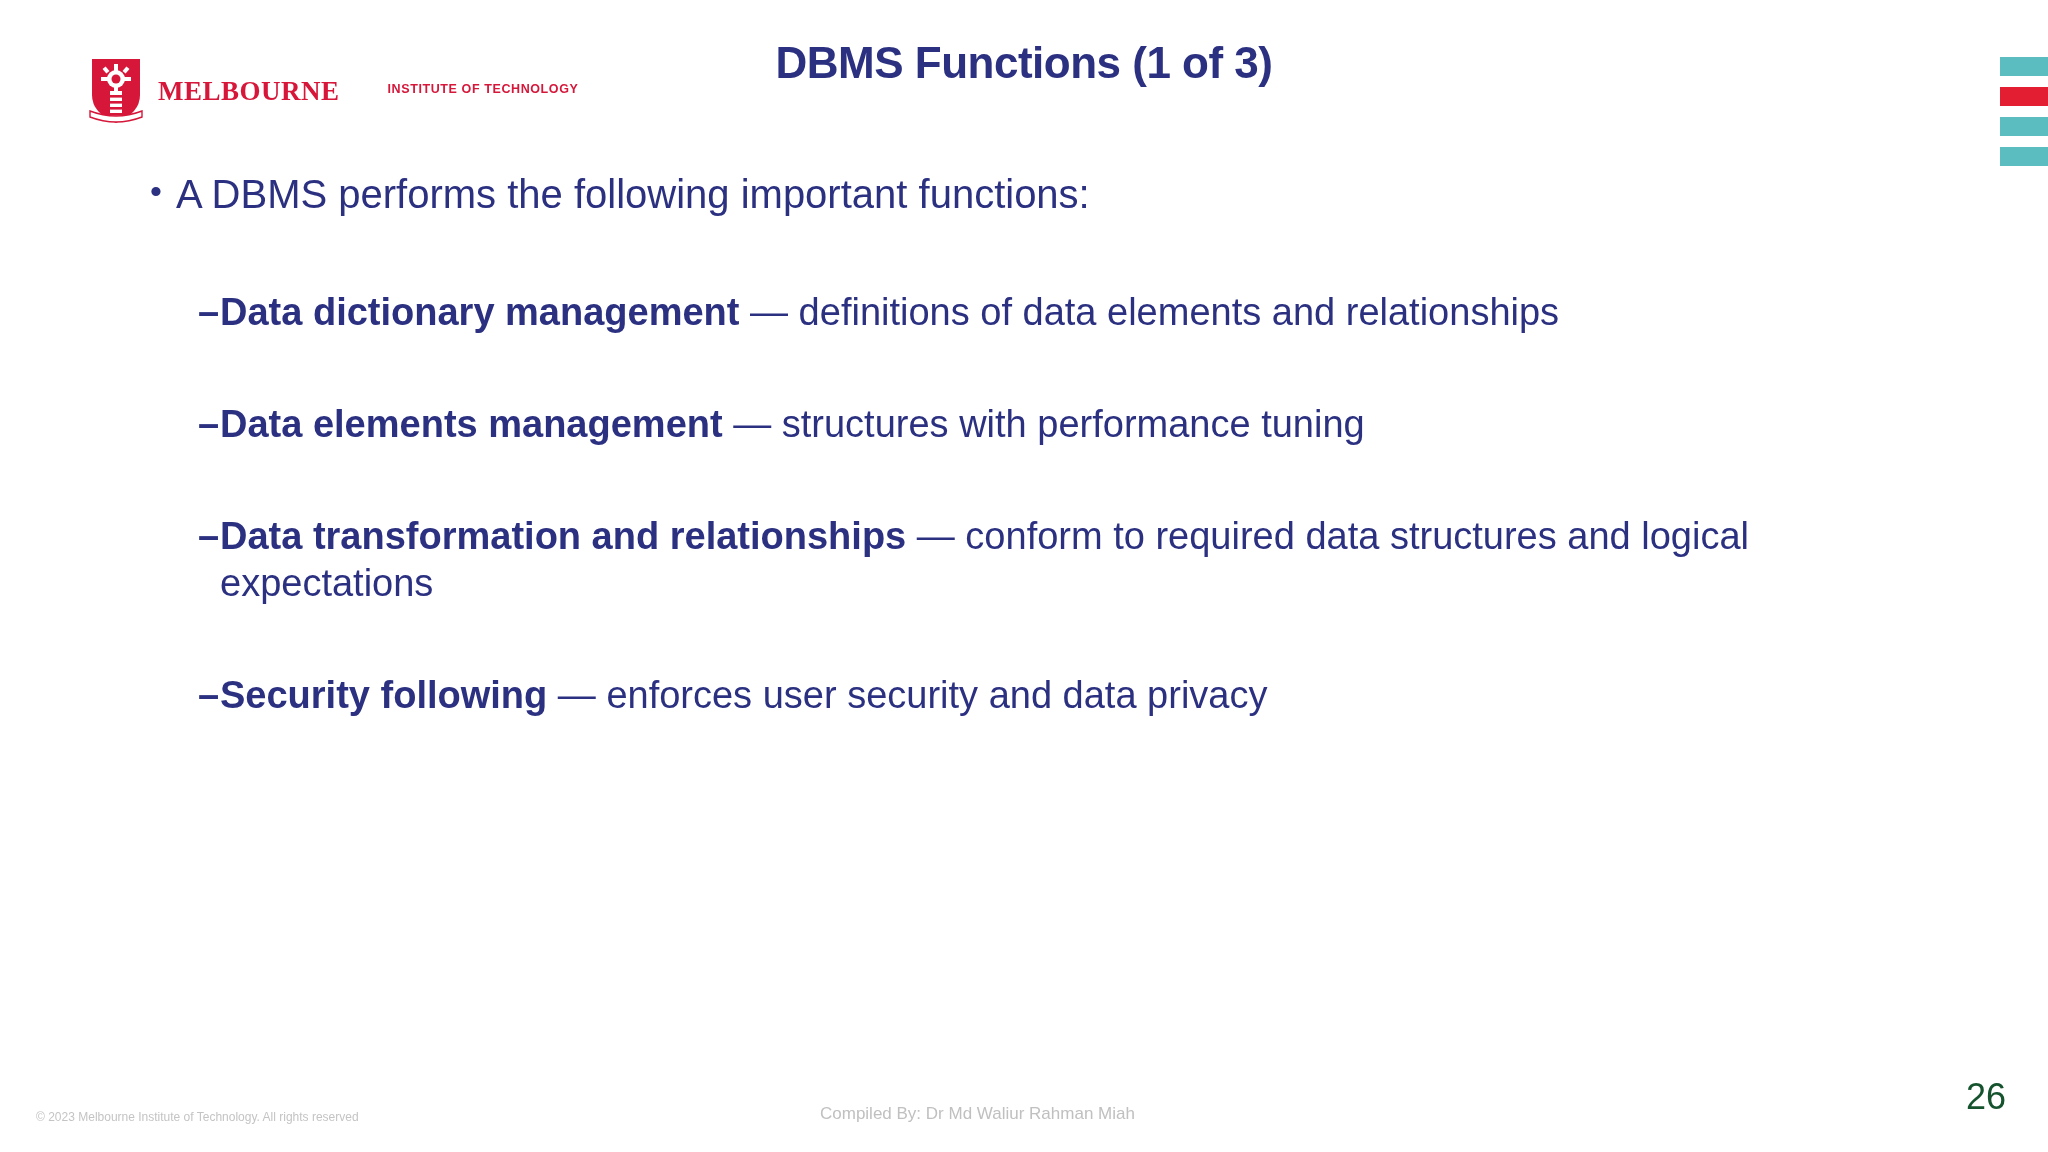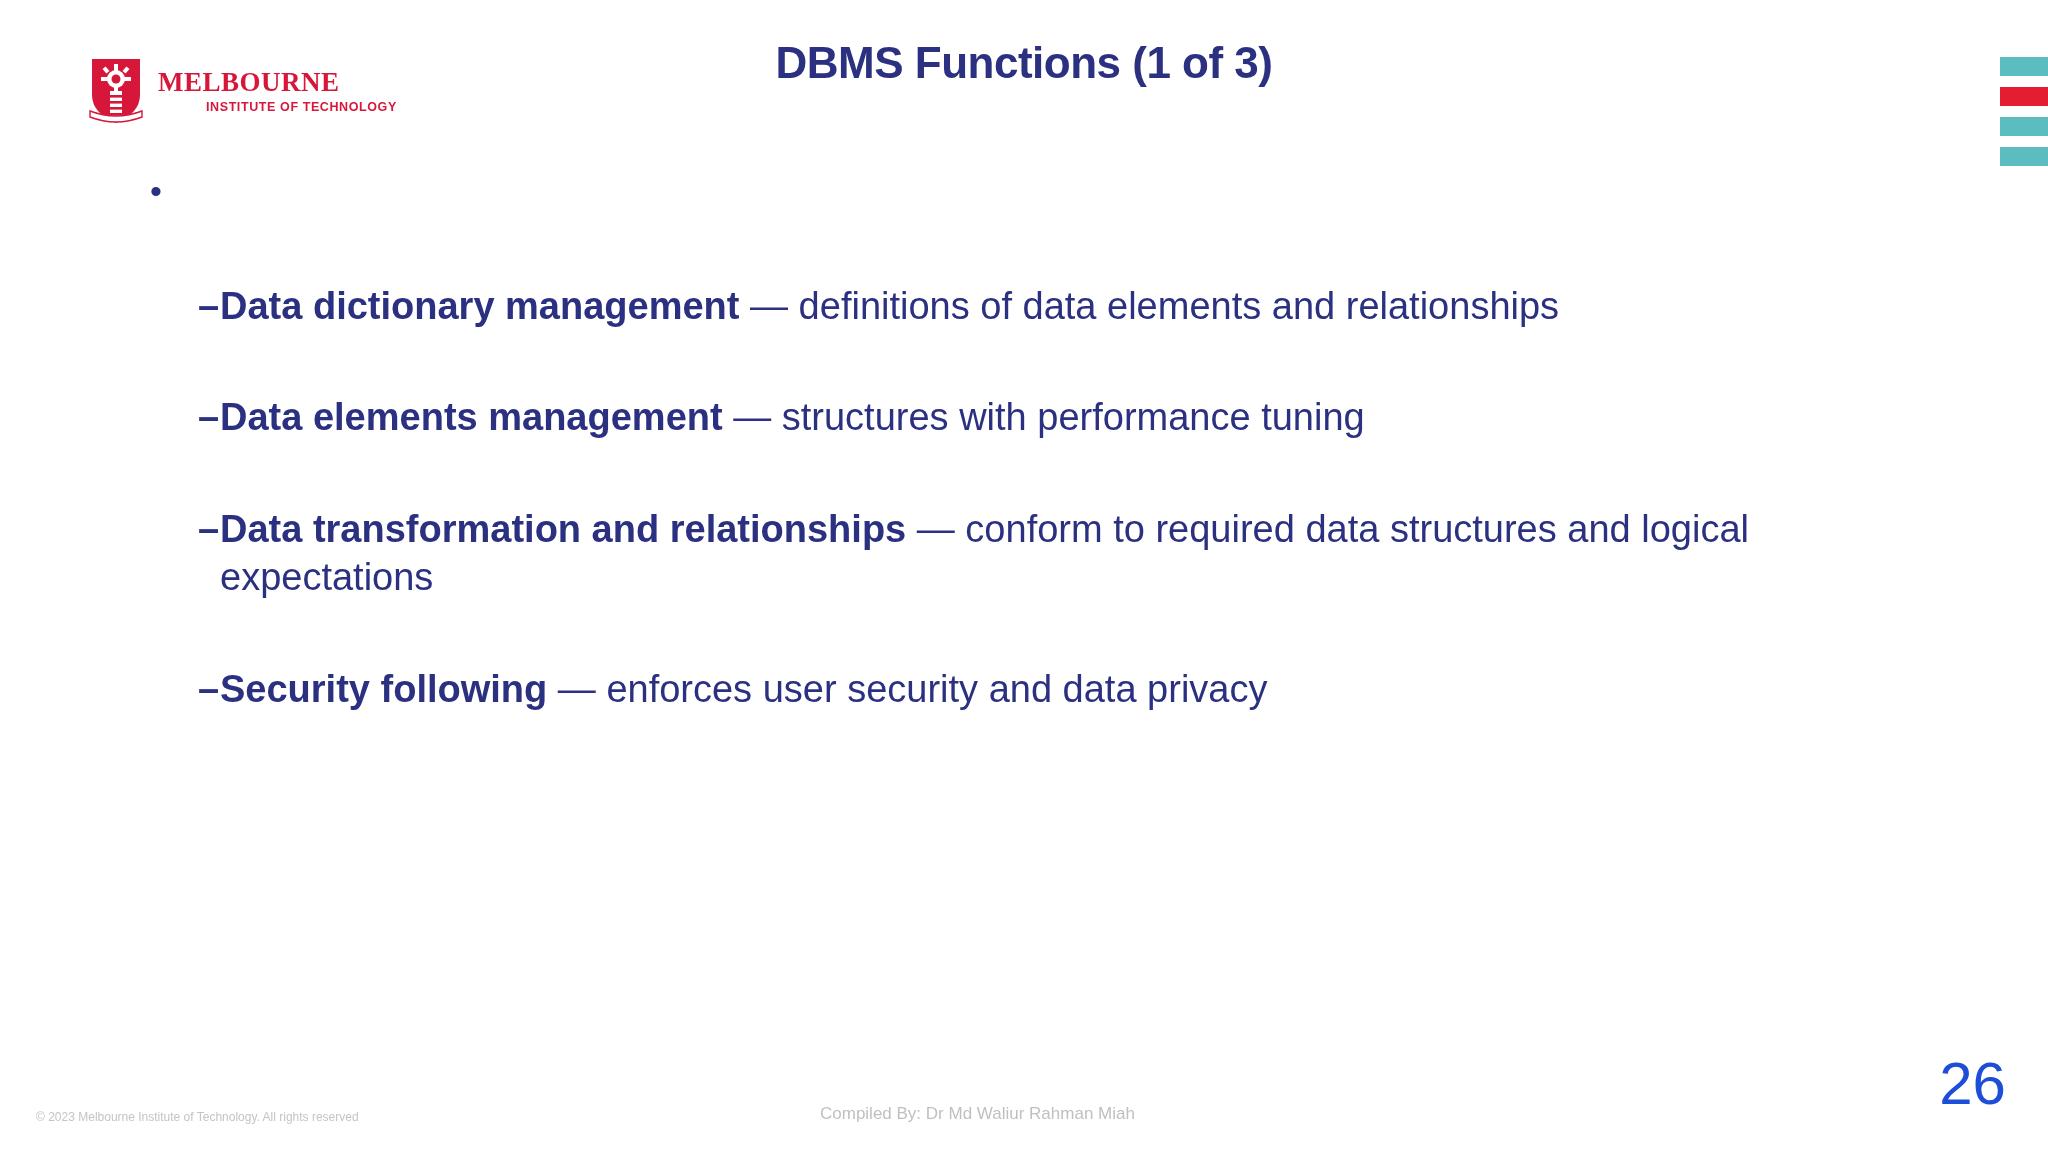--- a/index.html
+++ b/index.html
@@ -26,21 +26,21 @@
     gap: 14px;
   }
   .logo-shield {
     width: 56px;
     height: 72px;
     flex: none;
     position: relative;
   }
   .logo-wordmark {
     display: flex;
-    flex-direction: column;
+    flex-direction: row;
     justify-content: center;
     line-height: 1;
   }
   .logo-name {
     font-size: 27px;
     font-weight: bold;
     letter-spacing: 0.5px;
     color: #d6173a;
     font-family: "Liberation Serif", serif;
   }
@@ -145,22 +145,22 @@
     left: 820px;
     bottom: 28px;
     font-size: 17px;
     color: #c0c0c0;
     font-family: "Liberation Sans", sans-serif;
   }
   .page-number {
     position: absolute;
     right: 42px;
     bottom: 34px;
-    font-size: 60px;
-    color: #1d4ed8;
+    font-size: 36px;
+    color: #14532d;
     font-family: "Liberation Sans", sans-serif;
   }
 </style>
 </head>
 <body>
 
 <div class="logo-block">
   <div class="logo-shield">
     <svg width="56" height="72" viewBox="0 0 56 72" xmlns="http://www.w3.org/2000/svg">
       <path d="M4 4 H52 V40 Q52 58 28 68 Q4 58 4 40 Z" fill="#d6173a"></path>
@@ -196,20 +196,21 @@
   <div class="deco-bar" style="background:#5bbdbf"></div>
   <div class="deco-bar" style="background:#e31e33"></div>
   <div class="deco-bar" style="background:#5bbdbf"></div>
   <div class="deco-bar" style="background:#5bbdbf"></div>
 </div>
 
 <div class="body-area">
 
   <div class="lvl1">
     <span class="marker">•</span>
+    <span>A DBMS performs the following important functions:</span>
   </div>
 
   <div class="sub-list">
 
     <div class="lvl2">
       <span class="marker">–</span>
       <span class="content"><span class="term">Data dictionary management</span><span class="dash"> — </span><span class="desc">definitions of data elements and relationships</span></span>
     </div>
 
     <div class="lvl2">

